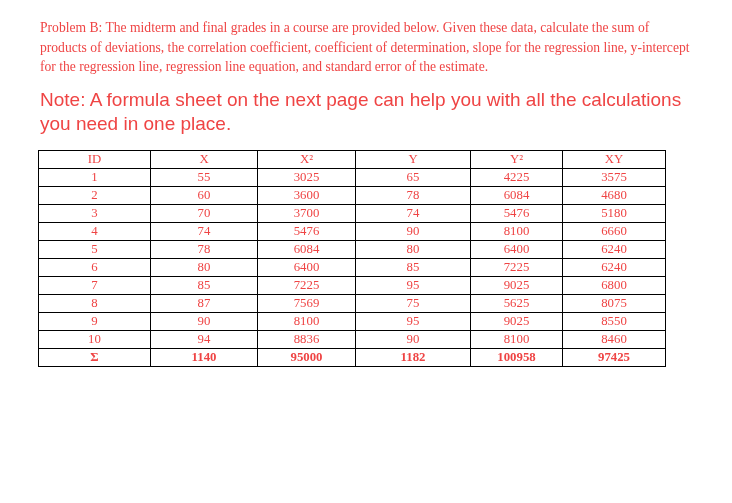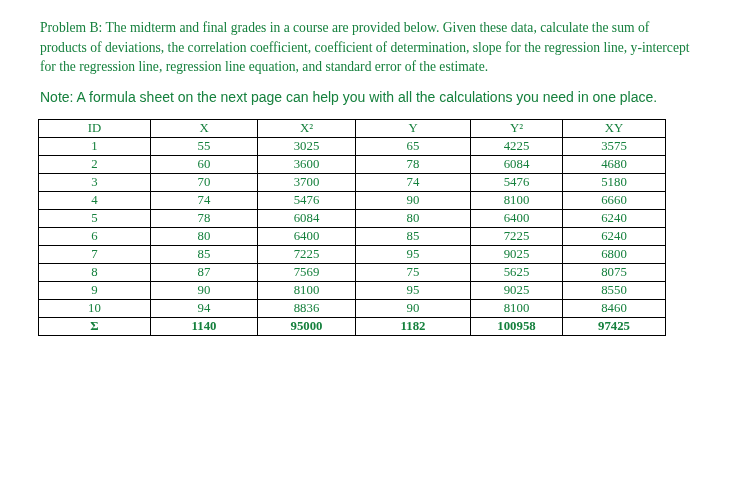--- a/index.html
+++ b/index.html
@@ -1,39 +1,39 @@
 <!DOCTYPE html>
 <html><head>
 <meta charset="utf-8">
 <style>
   html, body { margin: 0; padding: 0; background: #ffffff; }
   .page {
     position: relative;
     width: 732px;
     height: 503px;
     background: #ffffff;
-    color: #15803d;
+    color: #ef4444;
     font-family: "Liberation Serif", "DejaVu Serif", serif;
     box-sizing: border-box;
     padding: 18px 40px 0 40px;
     overflow: hidden;
     border-radius: 32px;
   }
   .problem {
     margin: 0;
     width: 654px;
     font-size: 13.6px;
     line-height: 1.44;
     text-align: left;
   }
   .note {
     margin: 11px 0 0 0;
     width: 660px;
     font-family: "Liberation Sans", "DejaVu Sans", sans-serif;
-    font-size: 14px;
+    font-size: 19px;
     line-height: 1.3;
   }
   table.grades {
     border-collapse: collapse;
     table-layout: fixed;
     width: 627px;
     margin-top: 13px;
     margin-left: -2px;
   }
   table.grades th, table.grades td {

